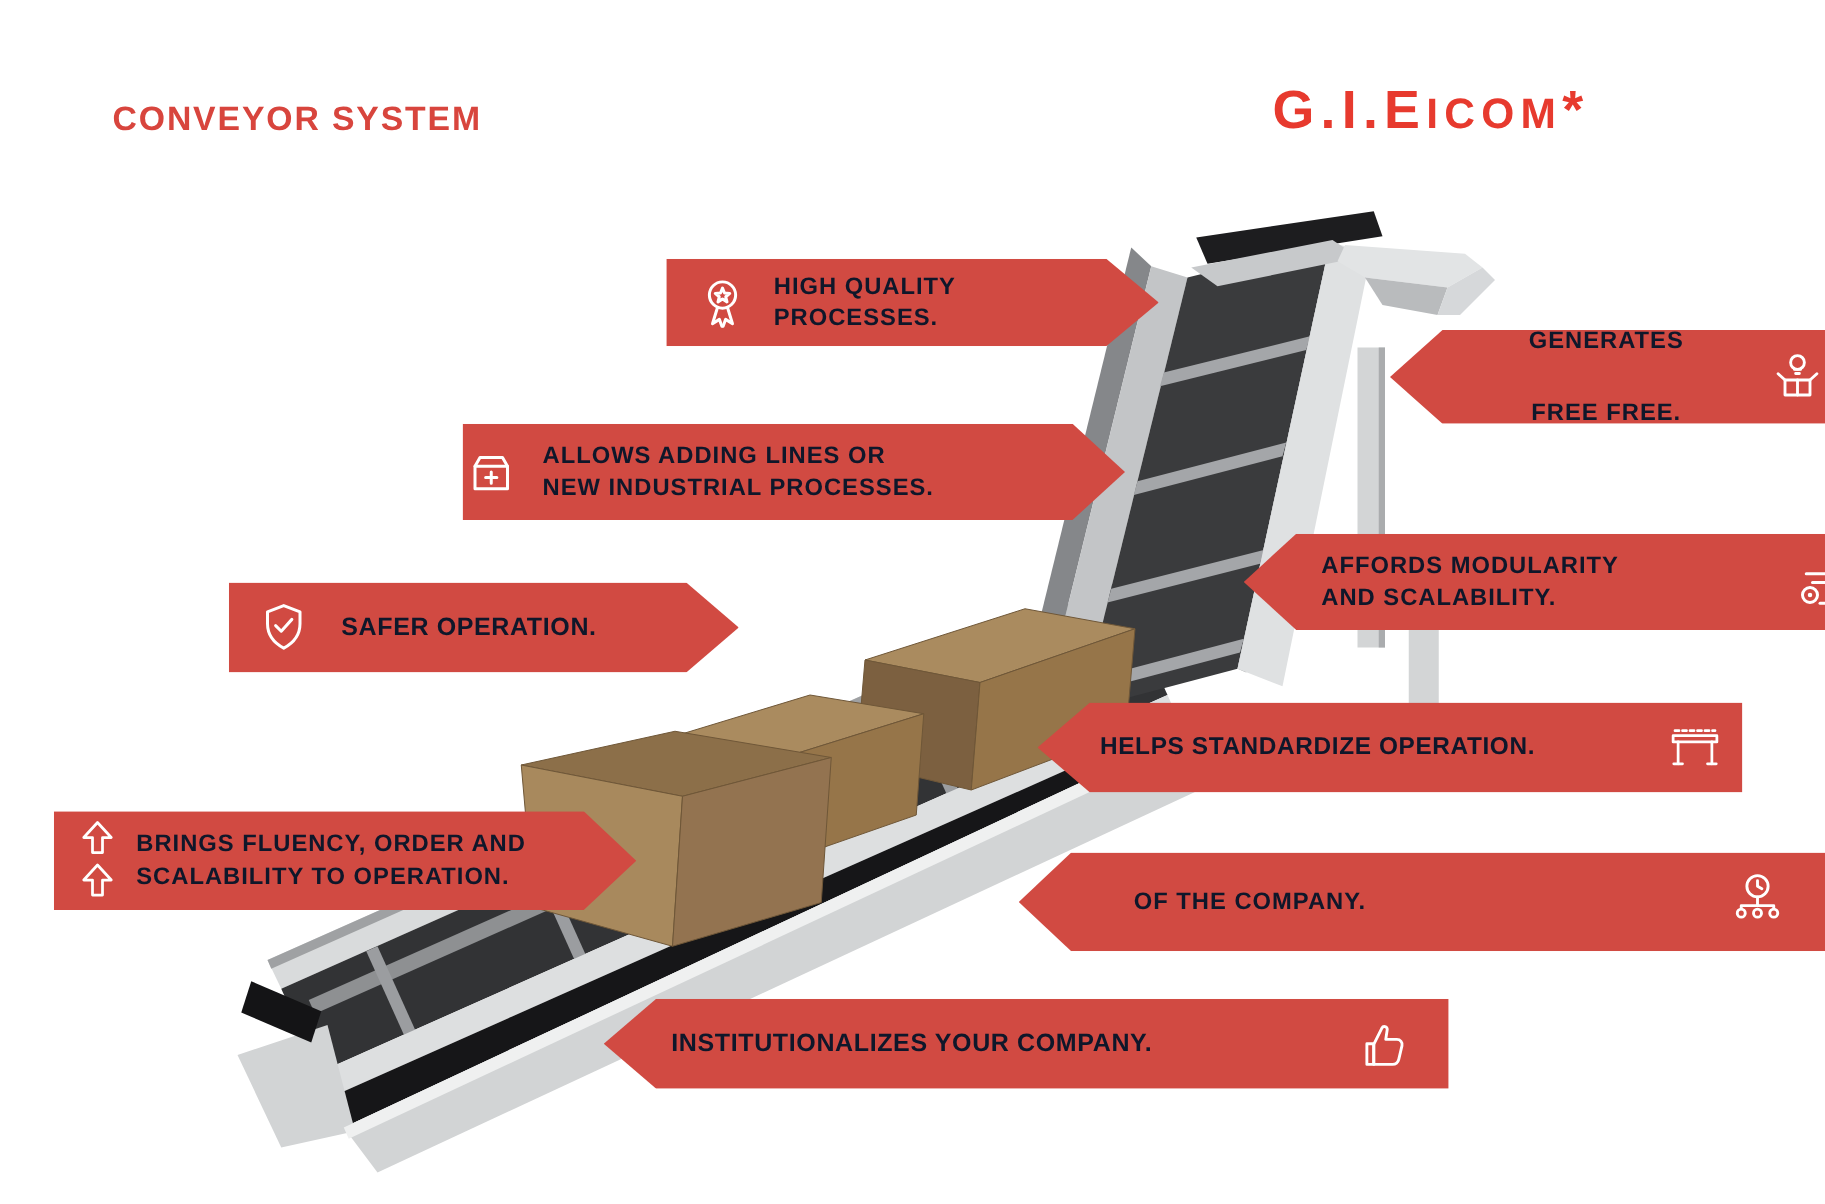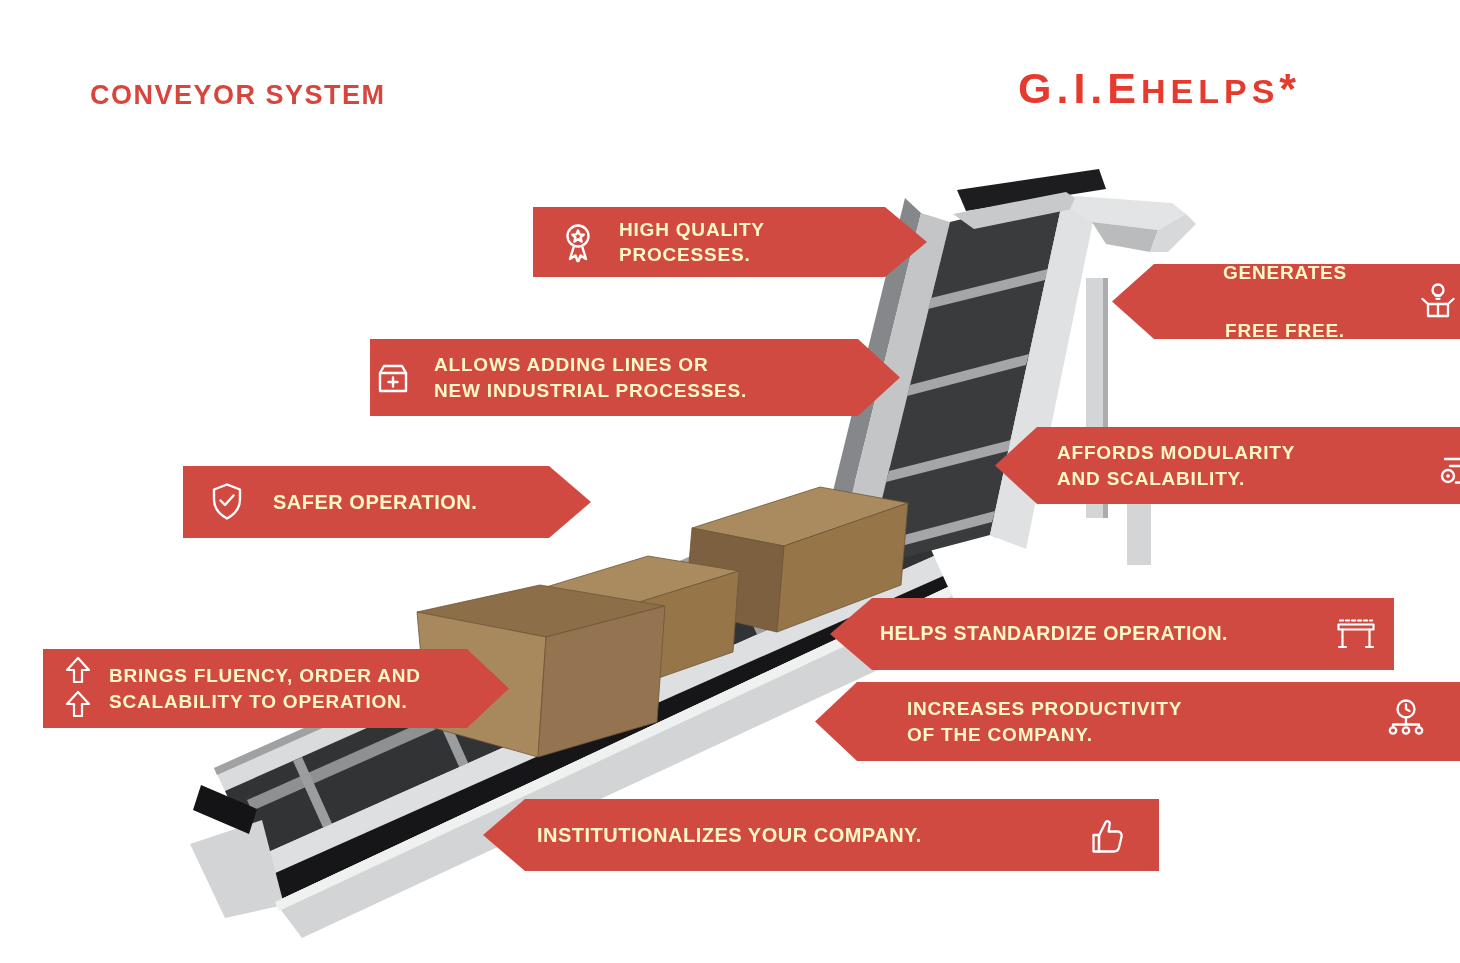--- a/index.html
+++ b/index.html
@@ -19,21 +19,21 @@
     position:absolute;left:1018px;top:64px;
     font-weight:bold;color:#e73a2e;white-space:nowrap;letter-spacing:5px;
   }
   .logo .lg{font-size:43px;}
   .logo .md{font-size:34px;}
   
   .art{position:absolute;left:0;top:0;z-index:1;}
   
   .banner{
     position:absolute;z-index:2;
-    background:#d14a42;color:#fef9c3;
+    background:#d14a42;color:#0f172a;
     display:flex;align-items:center;
     font-weight:bold;
   }
   .banner.right{clip-path:polygon(0 0,calc(100% - 42px) 0,100% 50%,calc(100% - 42px) 100%,0 100%);}
   .banner.left {clip-path:polygon(42px 0,100% 0,100% 100%,42px 100%,0 50%);}
   .btext{display:flex;flex-direction:column;line-height:1.32;font-size:19px;letter-spacing:.8px;white-space:nowrap;}
   .single .btext{font-size:20px;letter-spacing:.5px;}
   .bicon{flex:0 0 auto;display:flex;align-items:center;justify-content:center;}
   .bicon svg{display:block;}
   
@@ -41,21 +41,21 @@
   .b1 .bicon{margin-right:18px;}
   .b2{left:1112px;top:264px;width:298px;height:75px;padding-left:50px;padding-right:16px;}
   .b2 .btext{flex:1;align-items:center;gap:32px;}
   .b2 .bicon{margin-left:8px;}
   .b3{left:370px;top:339px;width:530px;height:77px;}
   .b3 .bicon{margin-right:18px;}
   .b4{left:995px;top:427px;width:430px;height:77px;padding-left:62px;padding-right:14px;}
   .b4 .btext{flex:1;}
   .b5{left:183px;top:466px;width:386px;height:72px;padding-left:22px;}
   .b5 .bicon{margin-right:24px;}
-  .b6{left:830px;top:562px;width:502px;height:72px;padding-left:50px;padding-right:12px;margin-top:36px;}
+  .b6{left:830px;top:562px;width:502px;height:72px;padding-left:50px;padding-right:12px;}
   .b6 .btext{flex:1;font-size:19.5px;letter-spacing:.5px;}
   .b7{left:43px;top:649px;width:446px;height:79px;padding-left:20px;}
   .b7 .bicon{margin-right:16px;}
   .b8{left:815px;top:682px;width:525px;height:79px;padding-left:92px;padding-right:34px;}
   .b8 .btext{flex:1;}
   .b9{left:483px;top:799px;width:592px;height:72px;padding-left:54px;padding-right:30px;gap:29px;}
   .b9 .btext{flex:1;}
 </style>
 </head>
 <body>
@@ -129,21 +129,21 @@
       <g>
         <polygon points="417,612 540,585 665,606 546,637" fill="#8c6f49"></polygon>
         <polygon points="417,612 546,637 538,757 427,726" fill="#a8895d"></polygon>
         <polygon points="546,637 665,606 657,722 538,757" fill="#937350"></polygon>
       </g>
     </g>
   </svg>
 
   <div class="title">CONVEYOR SYSTEM</div>
   <div class="logo">
-    <span class="lg">G.I.E</span><span class="md">HELPS</span><span class="lg">*</span>
+    <span class="lg">G.I.E</span><span class="md">ICOM</span><span class="lg">*</span>
   </div>
 
   <div class="banner right b1">
     <span class="bicon">
       <svg width="46" height="46" viewBox="0 0 46 46" fill="none" stroke="#fff" stroke-width="2.4" stroke-linecap="round" stroke-linejoin="round">
         <circle cx="23" cy="17" r="10.5"></circle>
         <polygon points="23,11.5 24.6,15.4 28.8,15.7 25.6,18.4 26.6,22.5 23,20.2 19.4,22.5 20.4,18.4 17.2,15.7 21.4,15.4"></polygon>
         <path d="M19,27 L15,40 L20.5,36.5 L22.5,42"></path>
         <path d="M27,27 L31,40 L25.5,36.5 L23.5,42"></path>
       </svg>
@@ -236,21 +236,20 @@
       </svg>
     </span>
     <div class="btext">
       <span>BRINGS FLUENCY, ORDER AND</span>
       <span>SCALABILITY TO OPERATION.</span>
     </div>
   </div>
 
   <div class="banner left b8">
     <div class="btext">
-      <span>INCREASES PRODUCTIVITY</span>
       <span>OF THE COMPANY.</span>
     </div>
     <span class="bicon">
       <svg width="52" height="52" viewBox="0 0 52 52" fill="none" stroke="#fff" stroke-width="2.3" stroke-linecap="round" stroke-linejoin="round">
         <circle cx="26" cy="13" r="8.5"></circle>
         <path d="M26,8.5 V13 L29.5,15"></path>
         <path d="M26,21.5 V28.5 M13,28.5 H39 M13,28.5 V31 M39,28.5 V31"></path>
         <circle cx="13" cy="34.5" r="3.2"></circle>
         <circle cx="26" cy="34.5" r="3.2"></circle>
         <circle cx="39" cy="34.5" r="3.2"></circle>

